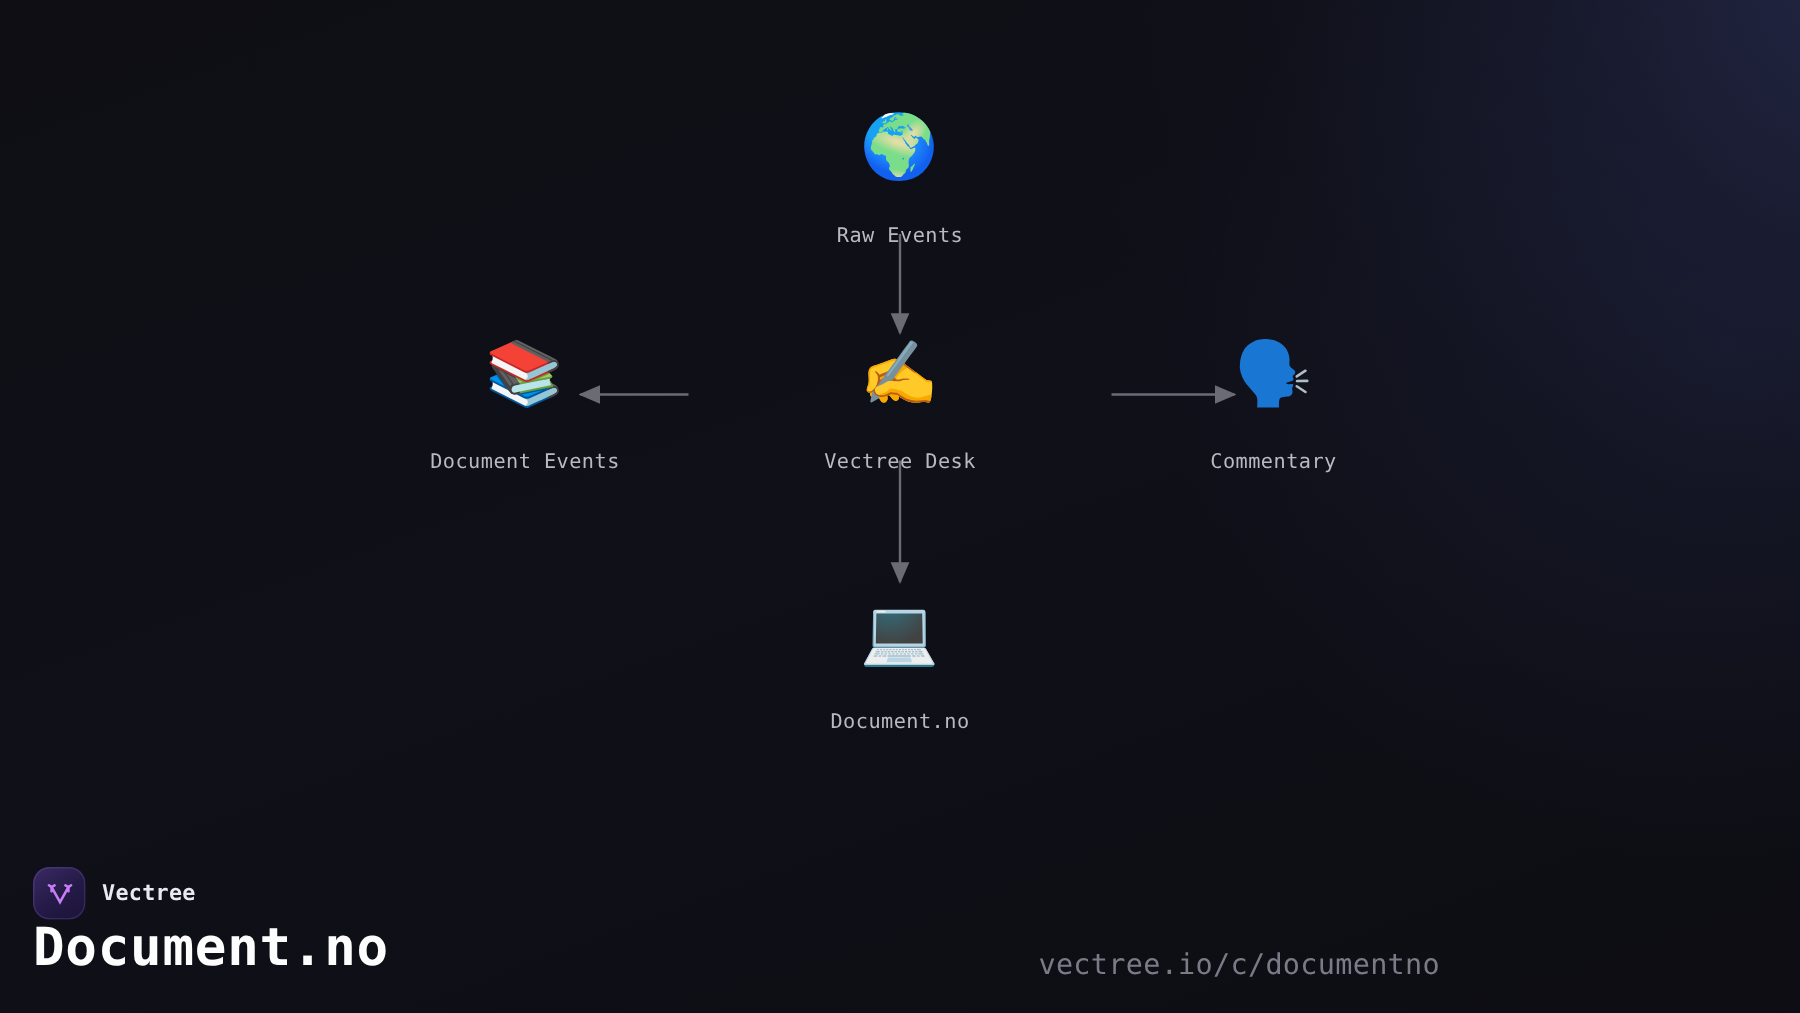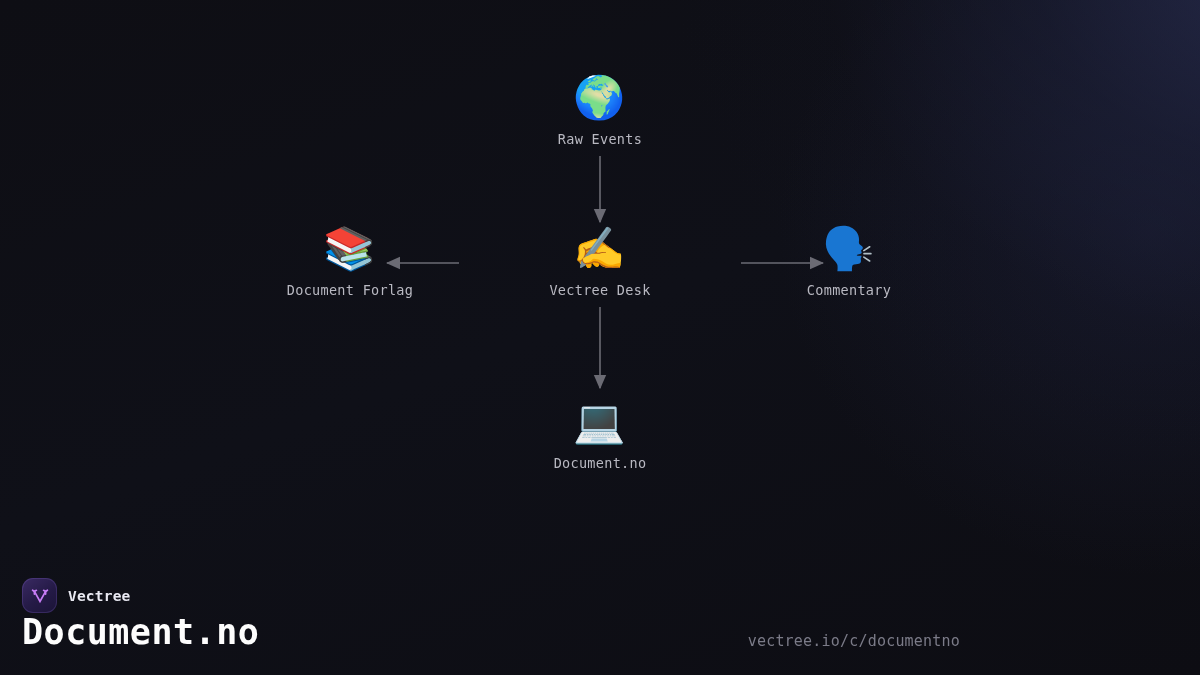--- a/index.html
+++ b/index.html
@@ -50,21 +50,21 @@
   }
   .node-emoji {
     font-family: "DejaVu Sans", "Liberation Sans", sans-serif;
     font-size: 42px;
     line-height: 50px;
     height: 50px;
     display: block;
   }
   .node-label {
     display: block;
-    margin-top: 8px;
+    margin-top: 26px;
     font-family: "DejaVu Sans Mono", "Liberation Mono", monospace;
     font-size: 13.5px;
     letter-spacing: 0.3px;
     color: #b9b9c2;
     white-space: nowrap;
   }
 
   
   #footer {
     position: absolute;
@@ -107,21 +107,21 @@
     font-weight: bold;
     color: #fdfdfd;
     letter-spacing: 0.5px;
     line-height: 44px;
   }
   #footer-url {
     position: absolute;
     right: 24px;
     top: 72px;
     font-family: "DejaVu Sans Mono", "Liberation Mono", monospace;
-    font-size: 15px;
+    font-size: 19px;
     color: #7b7b88;
     letter-spacing: 0.2px;
   }
 </style>
 </head>
 <body>
 
 <div id="stage">
 
   <div id="graph">
@@ -142,21 +142,21 @@
       <line x1="600" y1="307" x2="600" y2="388" stroke="#6b6b74" stroke-width="1.6" marker-end="url(#arrowhead)"></line>
     </svg>
 
     <div class="node" style="left:600px; top:73px;">
       <span class="node-emoji">🌍</span>
       <span class="node-label">Raw Events</span>
     </div>
 
     <div class="node" style="left:350px; top:224px;">
       <span class="node-emoji">📚</span>
-      <span class="node-label">Document Forlag</span>
+      <span class="node-label">Document Events</span>
     </div>
 
     <div class="node" style="left:600px; top:224px;">
       <span class="node-emoji">✍️</span>
       <span class="node-label">Vectree Desk</span>
     </div>
 
     <div class="node" style="left:849px; top:224px;">
       <span class="node-emoji">🗣️</span>
       <span class="node-label">Commentary</span>

